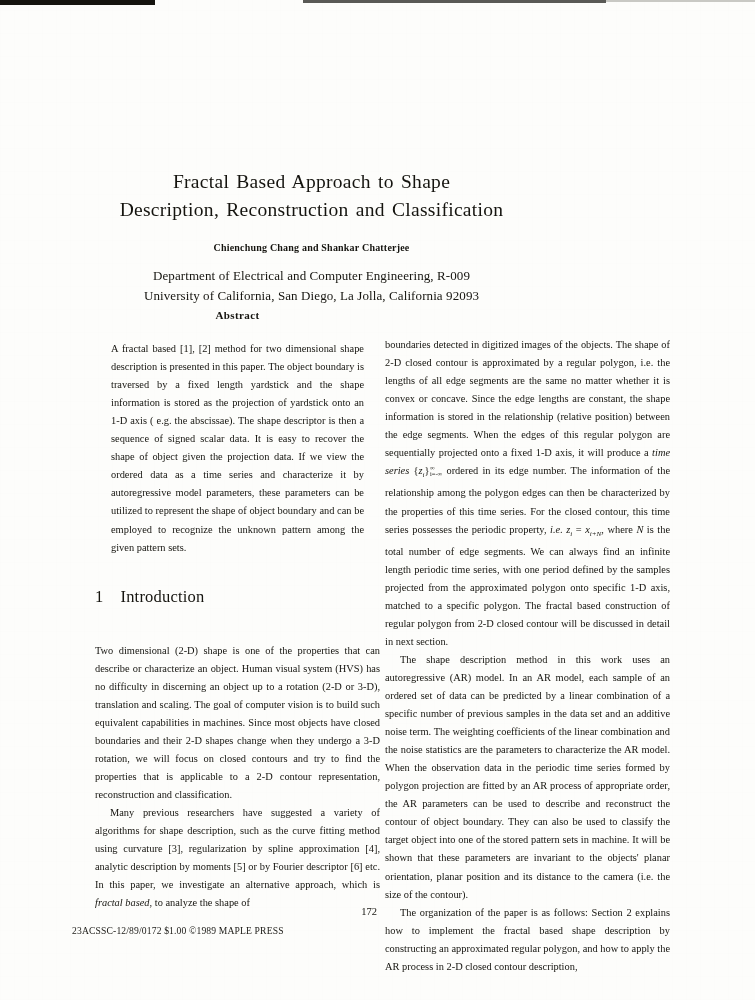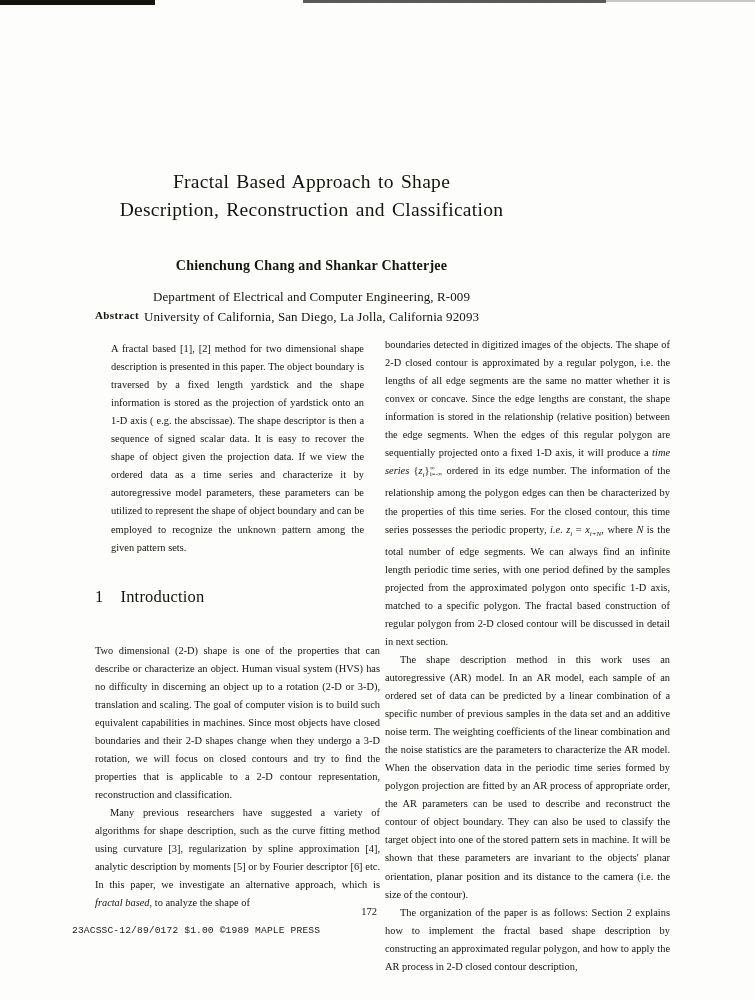--- a/index.html
+++ b/index.html
@@ -74,22 +74,22 @@
   }
   .paper-title {
     font-size: 19.5px;
     line-height: 28px;
     font-weight: normal;
     margin: 0;
     letter-spacing: .3px;
     word-spacing: 2px;
   }
   .authors {
-    margin-top: 34px;
-    font-size: 14px;
+    margin-top: 18px;
+    font-size: 10px;
     font-weight: bold;
     letter-spacing: .2px;
   }
   .affil {
     margin-top: 13px;
     font-size: 13px;
     line-height: 20px;
     letter-spacing: .1px;
   }
 
@@ -106,21 +106,21 @@
     top: 0;
     width: 285px;
     font-size: 10.4px;
     line-height: 18.05px;
     text-align: justify;
   }
   .col-left  { left: 95px; }
   .col-right { left: 385px; }
 
   .abstract-head {
-    text-align: left;
+    text-align: center;
     font-weight: bold;
     font-size: 11px;
     margin: 6px 0 15px 0;
     letter-spacing: .4px;
   }
   .abstract-body p {
     margin: 16px;
     text-align: justify;
   }
 
@@ -166,21 +166,21 @@
     left: 0;
     top: 906px;
     width: 738px;
     text-align: center;
     font-size: 10.5px;
   }
   .copyright-line {
     position: absolute;
     left: 72px;
     top: 925px;
-    font-family: Liberation Mono, monospace;
+    font-family: Liberation Serif, serif;
     font-size: 9.6px;
     letter-spacing: .15px;
     color: #1b1a16;
   }
 </style>
 </head>
 <body>
 
 <div class="page">
 

